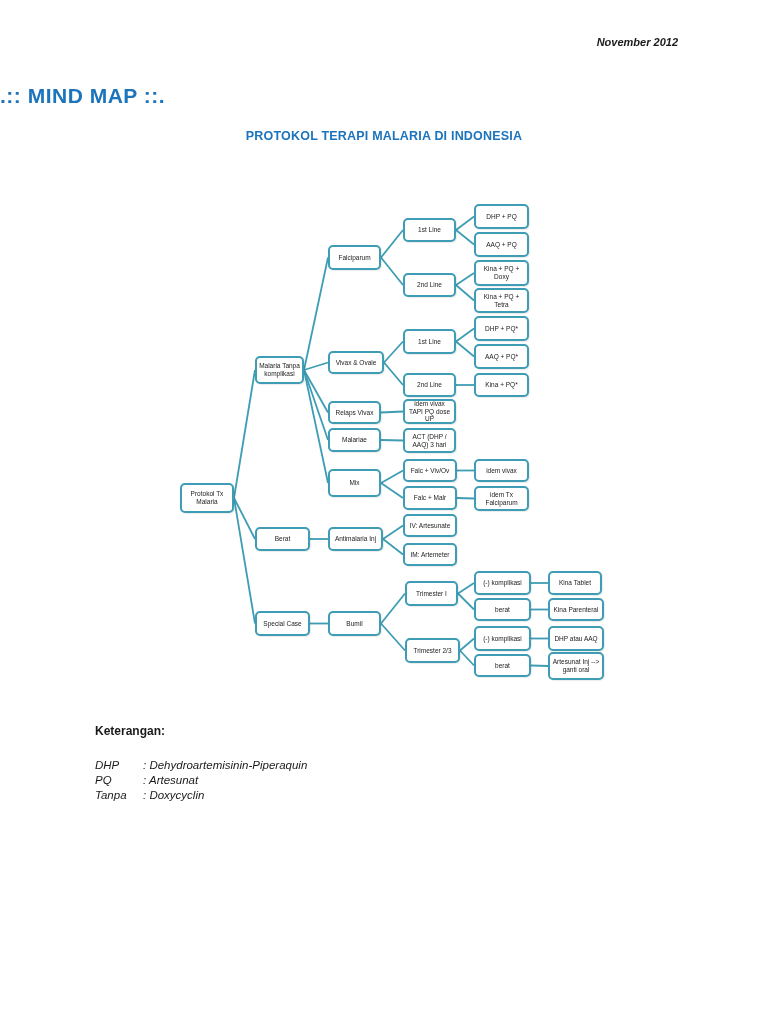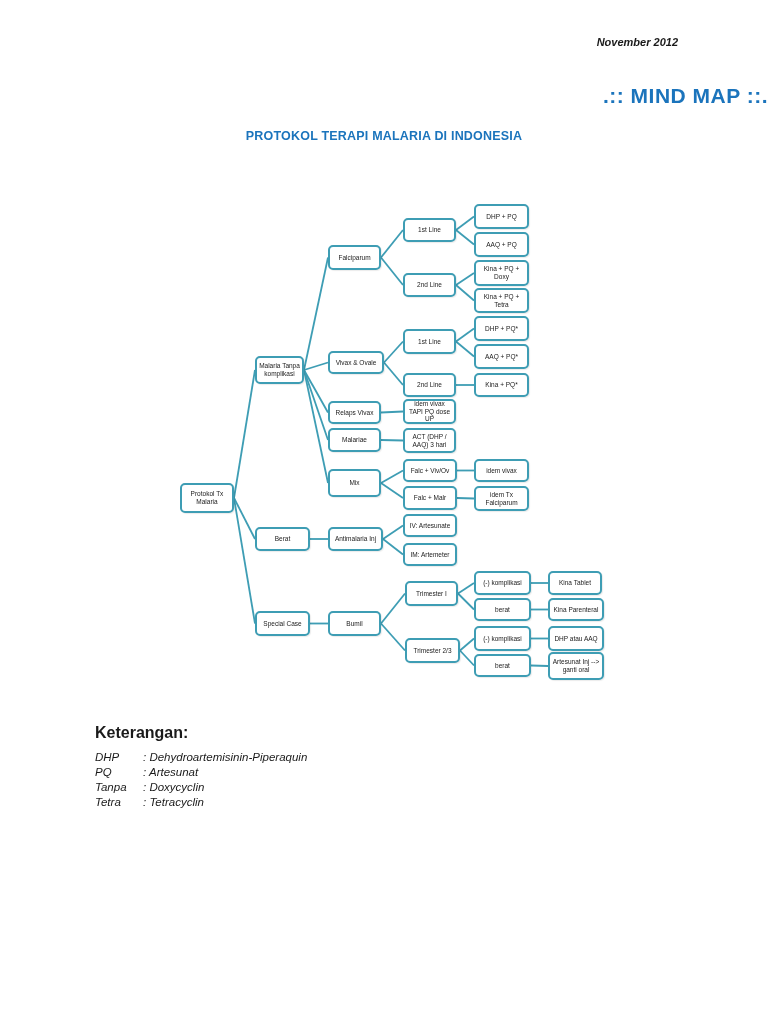--- a/index.html
+++ b/index.html
@@ -5,38 +5,38 @@
   html,body{margin:0;padding:0;background:#ffffff;}
   .page{
     position:relative;width:768px;height:1024px;background:#ffffff;overflow:hidden;
     font-family:"Liberation Sans",sans-serif;
   }
   .date{
     position:absolute;top:36px;right:90px;
     font-size:11px;font-style:italic;font-weight:bold;color:#1a1a1a;
   }
   .title{
-    position:absolute;top:84px;left:0;width:768px;margin:0;text-align:right;
+    position:absolute;top:84px;left:0;width:768px;margin:0;text-align:left;
     font-size:21px;font-weight:bold;letter-spacing:0.5px;
   }
   .subtitle{
     position:absolute;top:129px;left:0;width:768px;margin:0;text-align:center;
     font-size:12.5px;font-weight:bold;letter-spacing:0.2px;
   }
   #mindmap{position:absolute;top:0;left:0;width:768px;height:1024px;}
   #edges{position:absolute;top:0;left:0;width:768px;height:1024px;}
   .node{
     position:absolute;box-sizing:border-box;background:#ffffff;
     border:2px solid #3e9db4;border-radius:5px;
     display:flex;align-items:center;justify-content:center;text-align:center;
     font-size:6.5px;line-height:1.2;color:#1a1a1a;padding:1px 2px;
     box-shadow:1px 1px 1px rgba(0,0,0,0.08);
   }
   .legend{position:absolute;left:95px;top:724px;color:#1a1a1a;}
-  .legend-heading{font-size:16px;font-weight:bold;margin-bottom:8px;}
+  .legend-heading{font-size:12px;font-weight:bold;margin-bottom:20px;}
   .legend-row{display:flex;font-size:11.5px;font-style:italic;line-height:15px;}
   .legend-row .term{width:48px;flex:0 0 48px;}
   .footer{position:absolute;left:93px;top:936px;width:585px;}
   .footer-rule-thick{height:3px;}
   .footer-rule-gap{height:1.5px;background:#ffffff;}
   .footer-rule-thin{height:1px;}
   .footer-row{
     display:flex;justify-content:space-between;margin-top:4px;
     font-family:"Liberation Serif",serif;font-size:15px;font-weight:600;color:#111;
   }
@@ -142,20 +142,16 @@
       <span class="def">: Dehydroartemisinin-Piperaquin</span>
     </div>
     <div class="legend-row">
       <span class="term">PQ</span>
       <span class="def">: Artesunat</span>
     </div>
     <div class="legend-row">
       <span class="term">Tanpa</span>
       <span class="def">: Doxycyclin</span>
     </div>
-    <div class="legend-row">
-      <span class="term">Tetra</span>
-      <span class="def">: Tetracyclin</span>
-    </div>
   </div>
 
 
 </div>
 
 </body></html>

